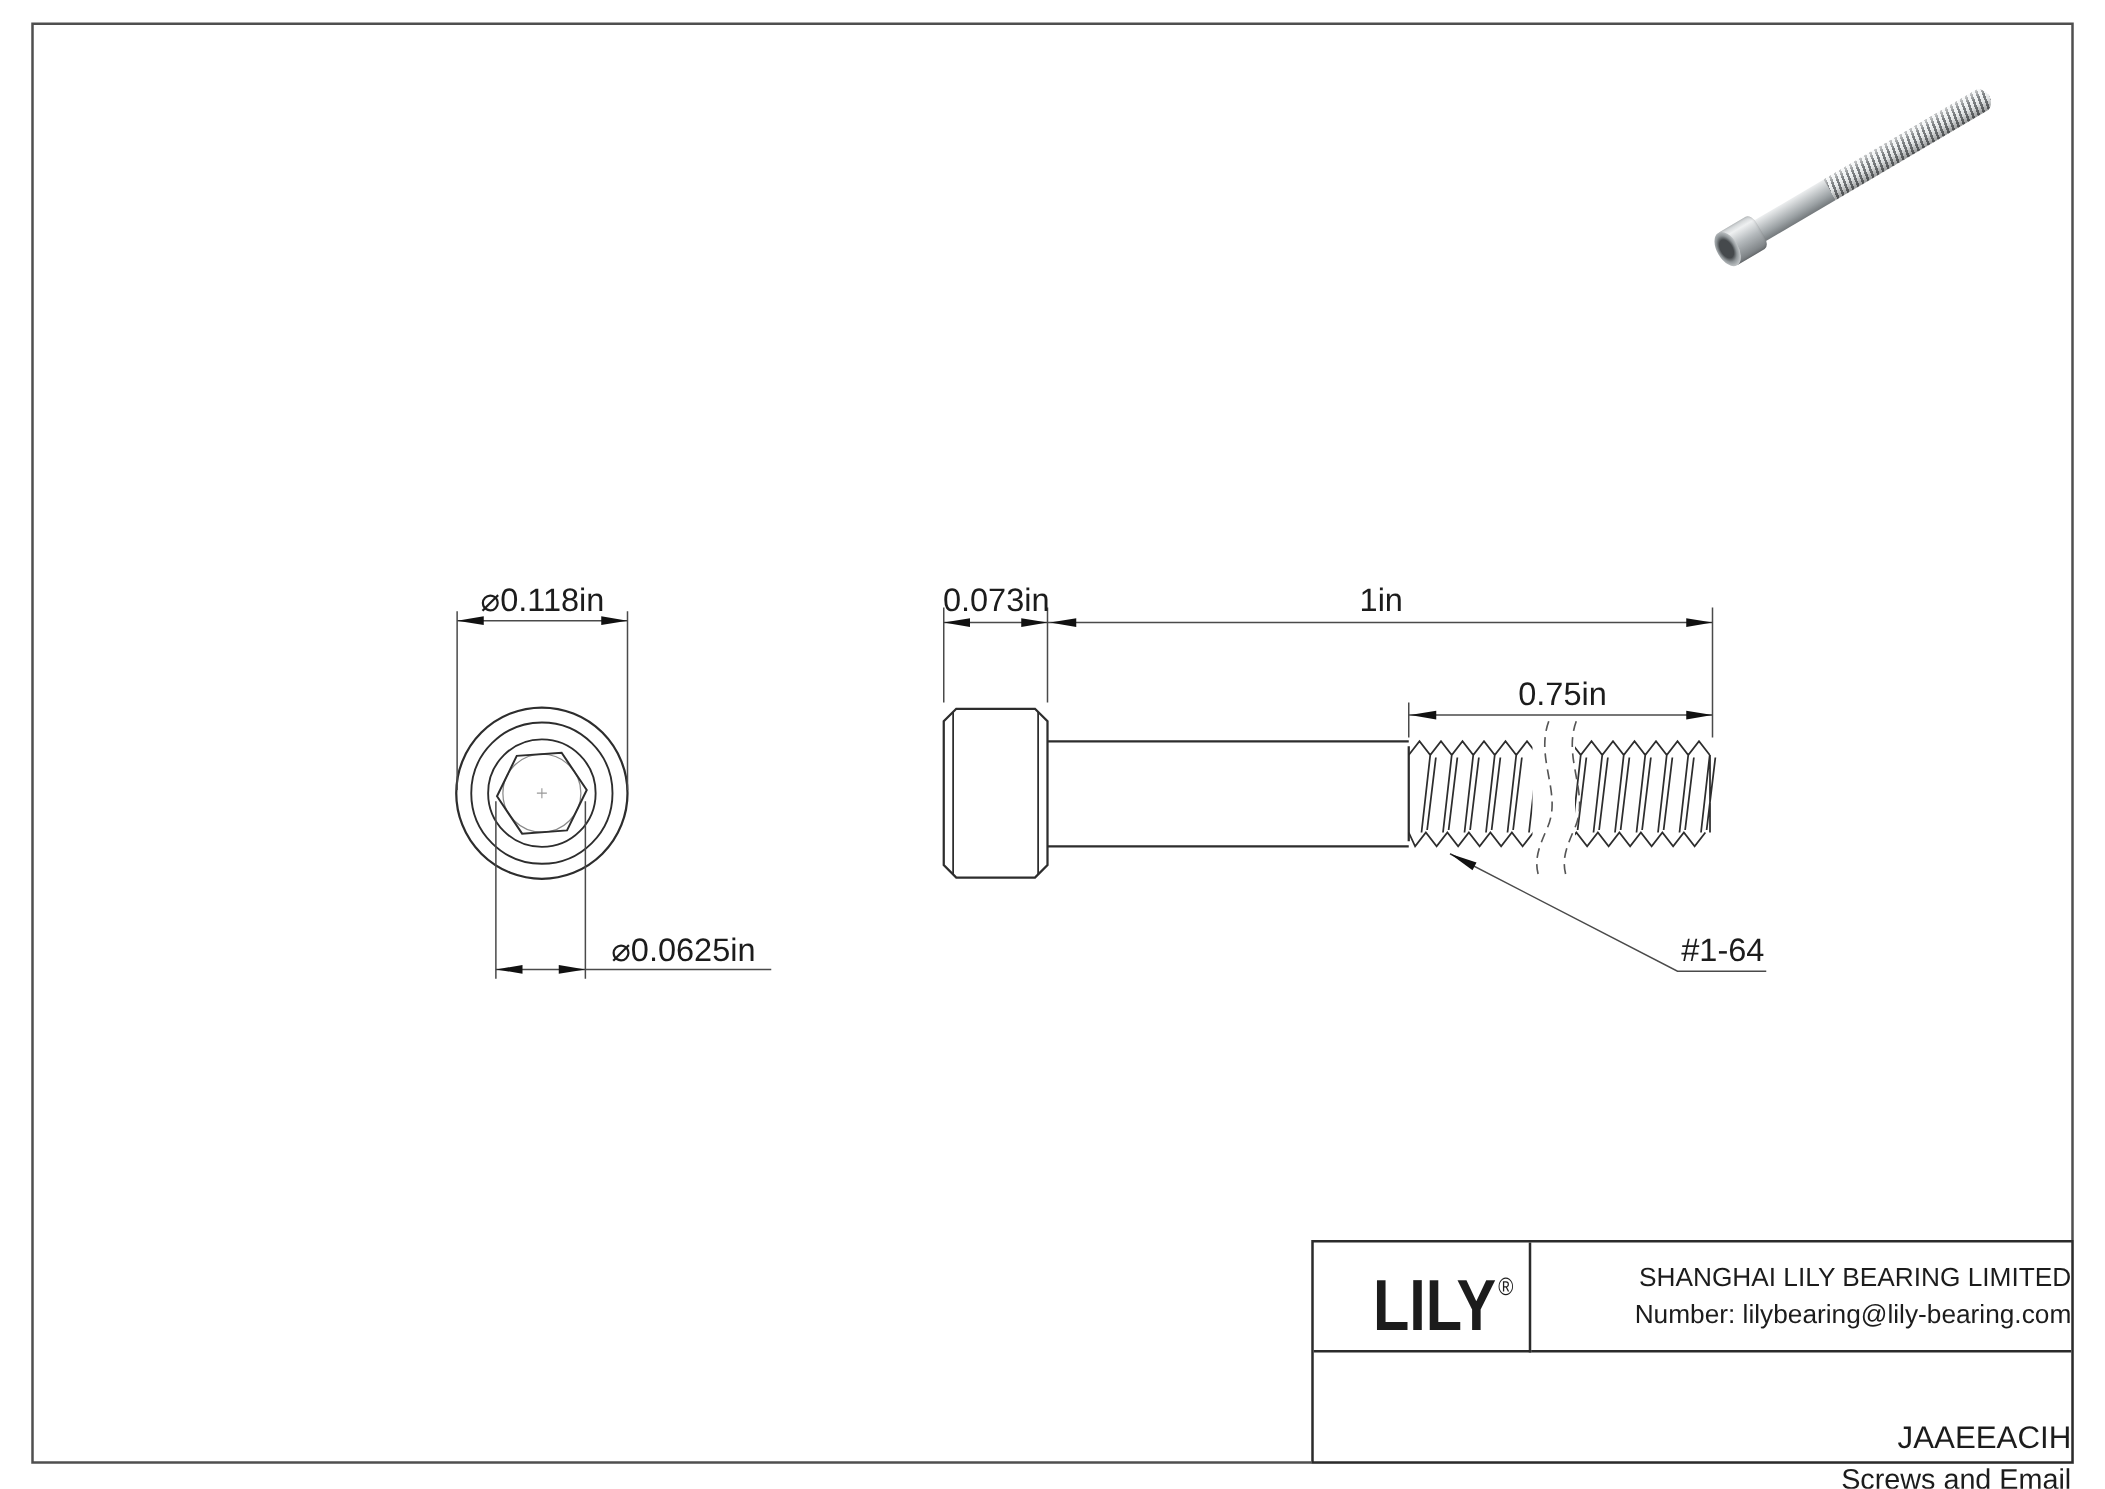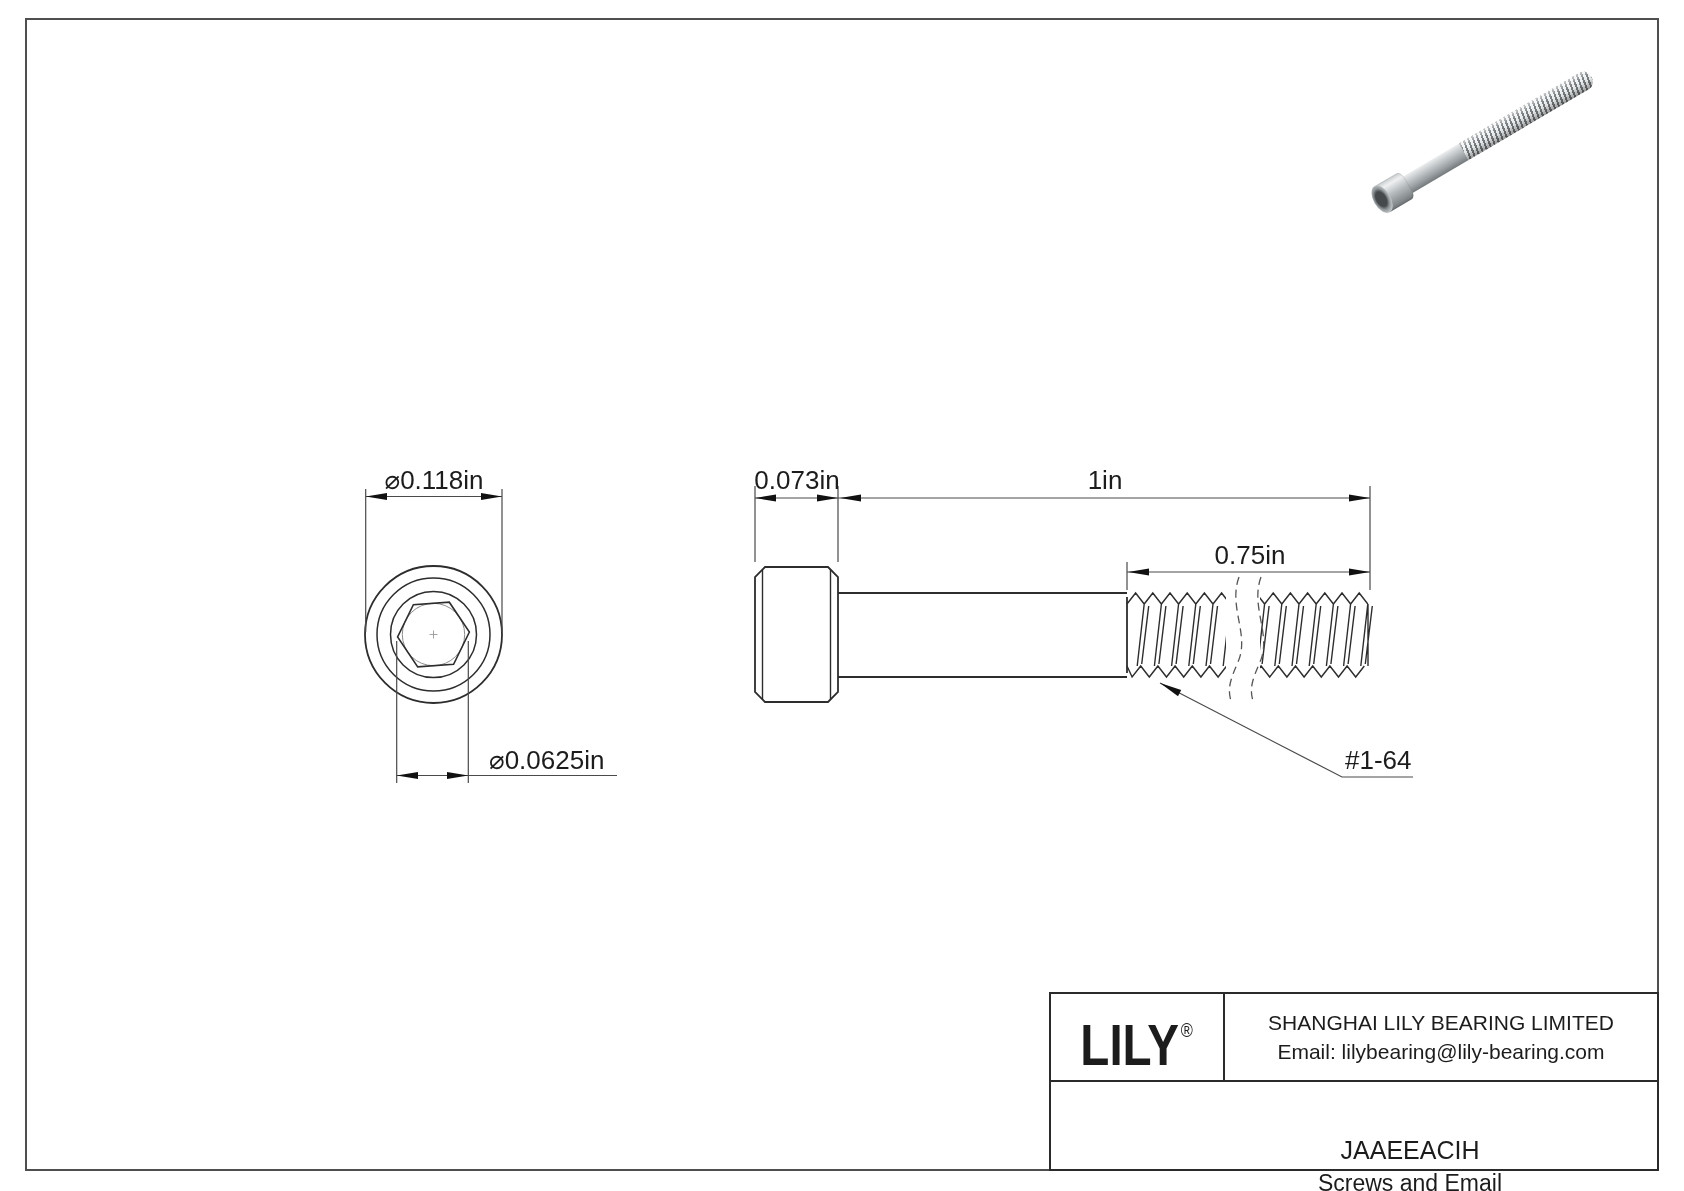--- a/index.html
+++ b/index.html
@@ -6,21 +6,21 @@
   body{width:1684px;height:1191px;position:relative;overflow:hidden;
        font-family:"Liberation Sans","DejaVu Sans",sans-serif;color:#1c1c1c;}
   .frame{position:absolute;left:25px;top:18px;width:1634px;height:1153px;
          border:2px solid #4f4f4f;box-sizing:border-box;}
   svg.drawing{position:absolute;left:0;top:0;}
 
   
   .tb{position:absolute;left:1049px;top:992px;width:610px;height:179px;
       border:2px solid #2b2b2b;box-sizing:border-box;background:#fff;}
   .tb .cell{position:absolute;box-sizing:border-box;display:flex;
-            flex-direction:column;align-items:center;justify-content:center;}
+            flex-direction:column;align-items:flex-end;justify-content:center;}
   .tb .c-logo{left:0;top:0;width:174px;height:88px;border-right:2px solid #2b2b2b;
               border-bottom:2px solid #2b2b2b;}
   .tb .c-company{left:174px;top:0;width:432px;height:88px;border-bottom:2px solid #2b2b2b;}
   .tb .c-plabel{left:0;top:88px;width:112px;height:87px;border-right:2px solid #2b2b2b;}
   .tb .c-pvalue{left:112px;top:88px;width:494px;height:87px;margin-top:40px;}
   .logo{font-weight:700;font-size:58px;line-height:58px;letter-spacing:0px;
         transform:scaleX(.82);white-space:nowrap;}
   .logo sup{font-size:20px;font-weight:400;vertical-align:28px;margin-left:2px;}
   .company-line{font-size:21px;line-height:29px;text-align:center;}
   .plabel-line{font-size:22px;line-height:30px;text-align:center;}
@@ -116,19 +116,19 @@
   <div class="s3d-head"></div>
   <div class="s3d-face"></div>
 </div>
 
 <div class="tb">
   <div class="cell c-logo">
     <div class="logo"><span>LILY</span><sup>®</sup></div>
   </div>
   <div class="cell c-company">
     <div class="company-line">SHANGHAI LILY BEARING LIMITED</div>
-    <div class="company-line">Email: lilybearing@lily-bearing.com</div>
+    <div class="company-line">Number: lilybearing@lily-bearing.com</div>
   </div>
   <div class="cell c-pvalue">
     <div class="pnum">JAAEEACIH</div>
     <div class="pcat">Screws and Email</div>
   </div>
 </div>
 
 </body></html>

